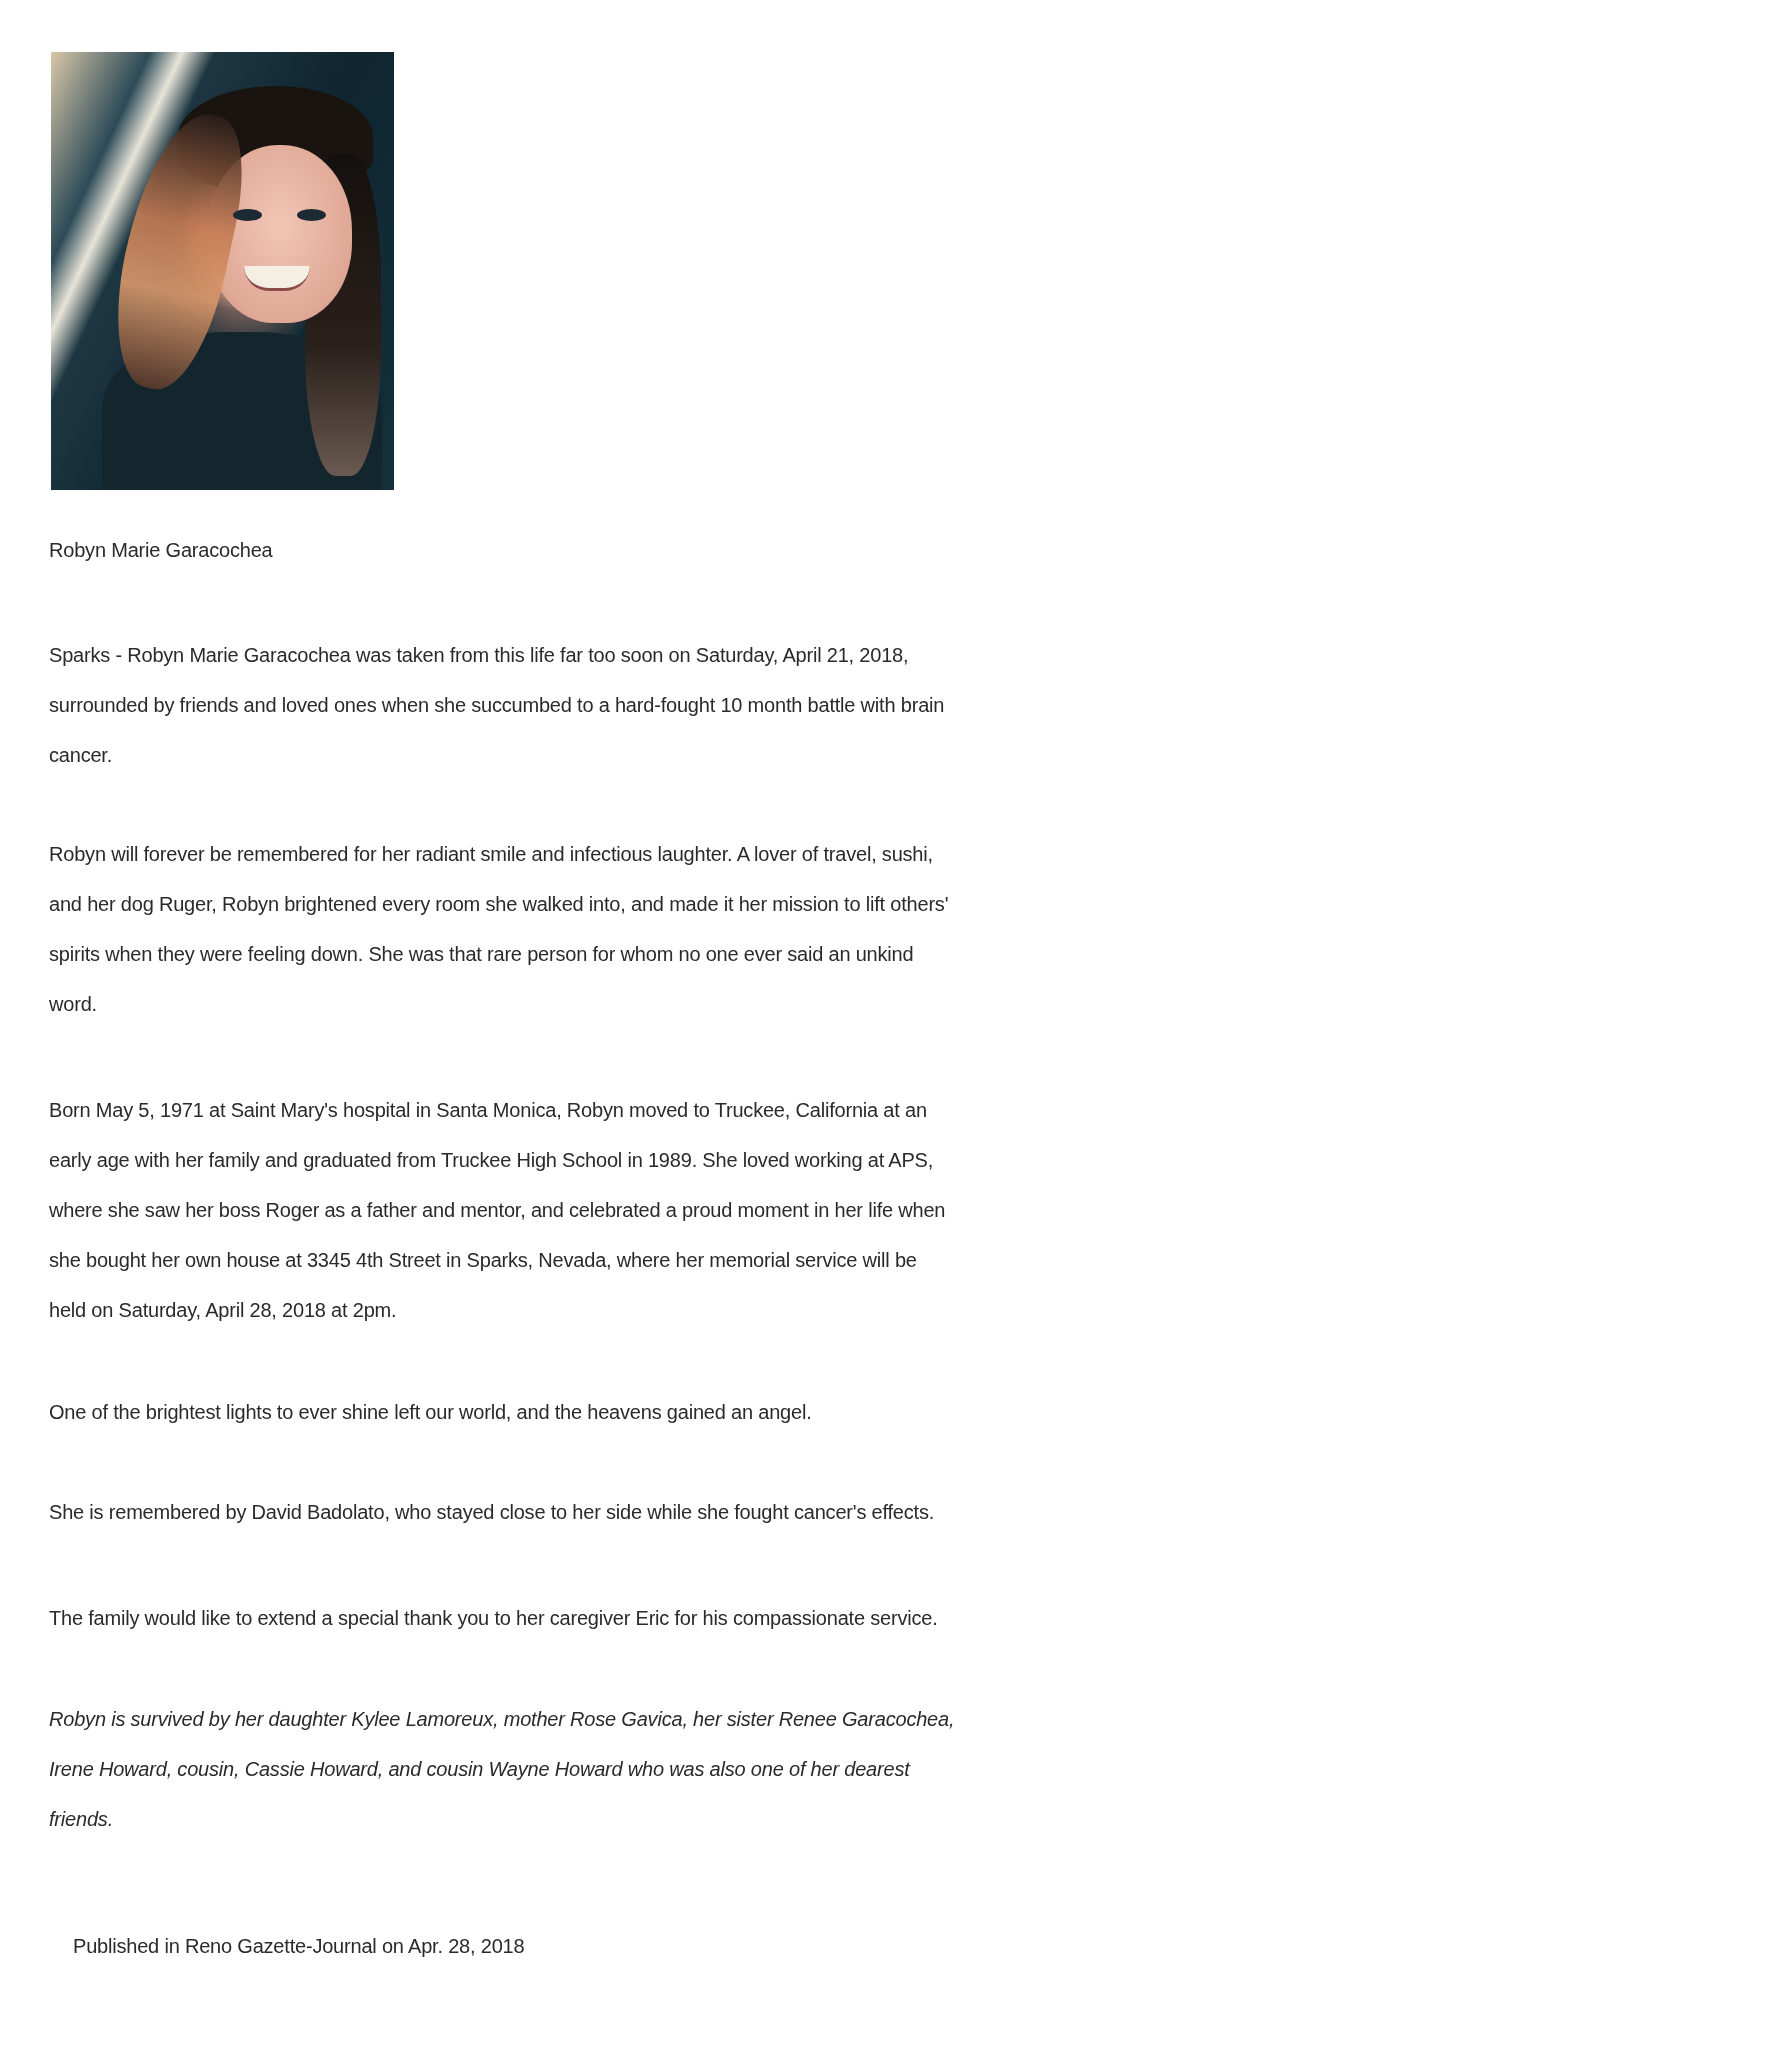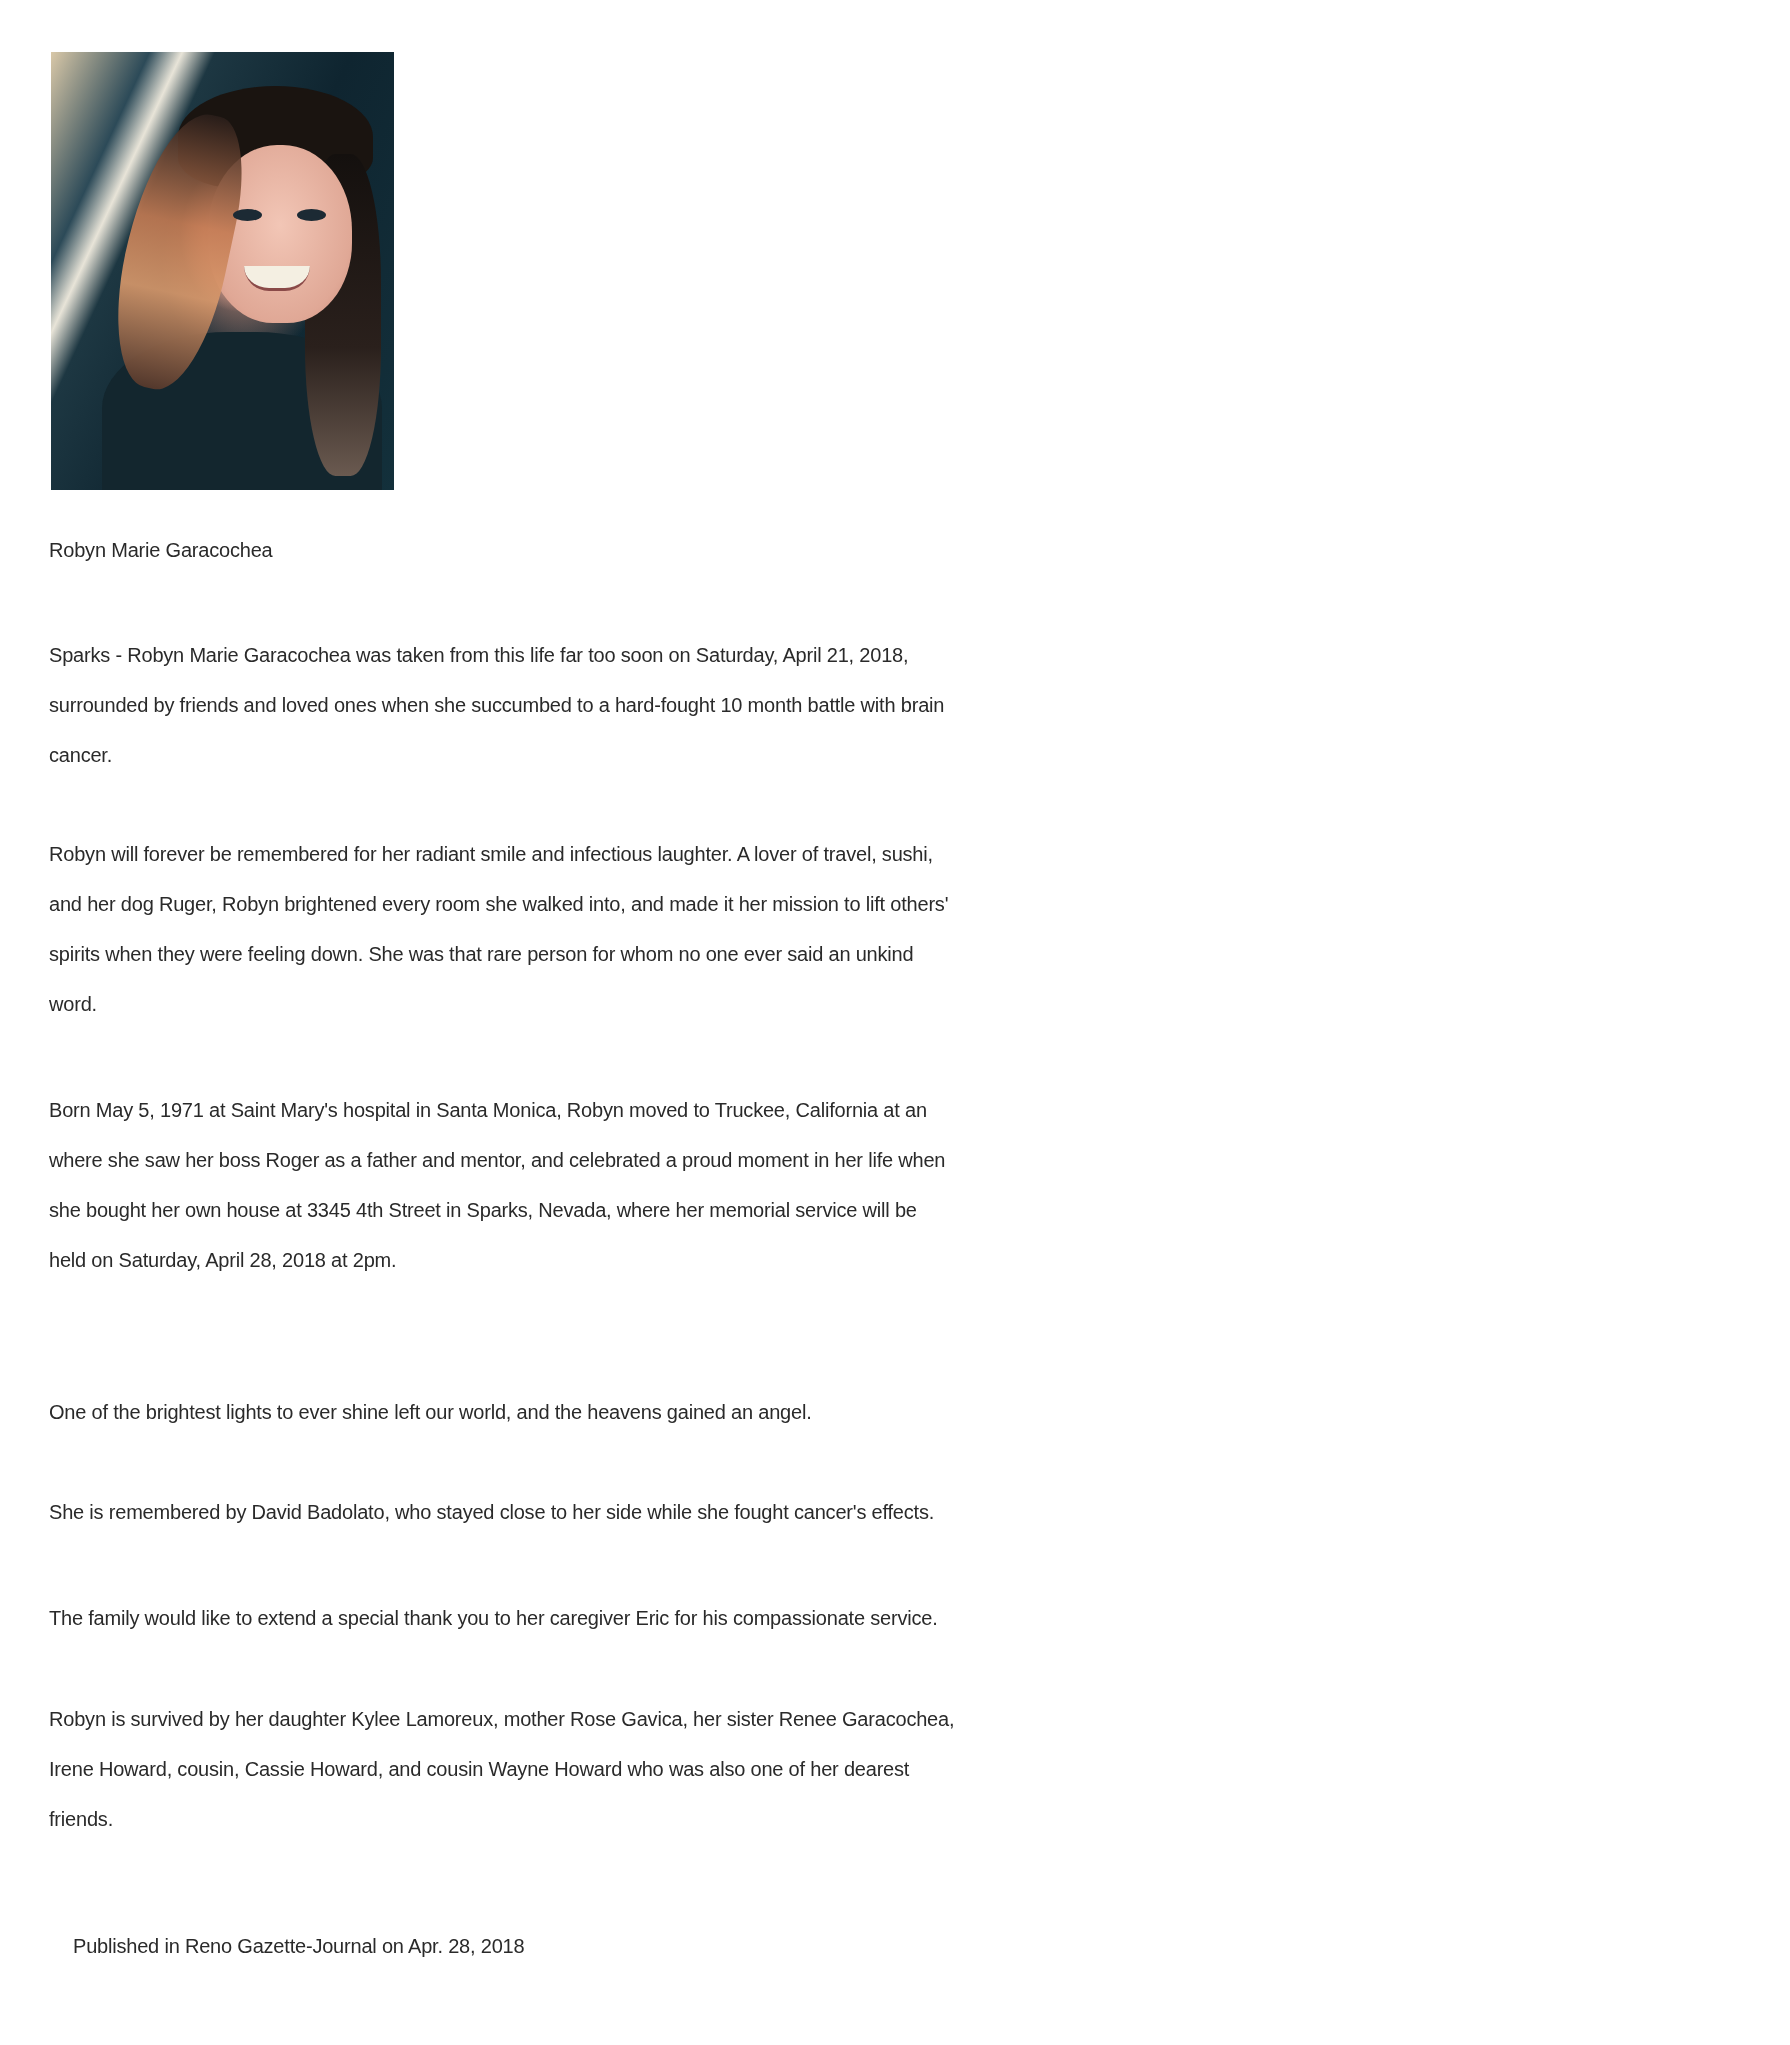--- a/index.html
+++ b/index.html
@@ -53,21 +53,21 @@
     font-size: 20px; line-height: 50px; letter-spacing: -0.2px;
     margin: 0;
   }
   .name { top: 525px; }
   .p1 { top: 630px; }
   .p2 { top: 829px; }
   .p3 { top: 1085px; }
   .p4 { top: 1387px; }
   .p5 { top: 1487px; }
   .p6 { top: 1593px; }
-  .p7 { top: 1694px; }
+  .p7 { top: 1694px; font-style: italic; }
   .pub { top: 1921px; margin-left: 24px; }
   .line { display: block; white-space: nowrap; }
 </style>
 </head>
 <body>
 
 <div class="photo" title="Portrait photo of Robyn Marie Garacochea smiling">
   <div class="hair-top"></div>
   <div class="sweater"></div>
   <div class="hair-right"></div>
@@ -88,20 +88,21 @@
 
 <p class="text p2">
   <span class="line">Robyn will forever be remembered for her radiant smile and infectious laughter. A lover of travel, sushi,</span>
   <span class="line">and her dog Ruger, Robyn brightened every room she walked into, and made it her mission to lift others'</span>
   <span class="line">spirits when they were feeling down. She was that rare person for whom no one ever said an unkind</span>
   <span class="line">word.</span>
 </p>
 
 <p class="text p3">
   <span class="line">Born May 5, 1971 at Saint Mary's hospital in Santa Monica, Robyn moved to Truckee, California at an</span>
+  <span class="line">early age with her family and graduated from Truckee High School in 1989. She loved working at APS,</span>
   <span class="line">where she saw her boss Roger as a father and mentor, and celebrated a proud moment in her life when</span>
   <span class="line">she bought her own house at 3345 4th Street in Sparks, Nevada, where her memorial service will be</span>
   <span class="line">held on Saturday, April 28, 2018 at 2pm.</span>
 </p>
 
 <p class="text p4">
   <span class="line">One of the brightest lights to ever shine left our world, and the heavens gained an angel.</span>
 </p>
 
 <p class="text p5">

